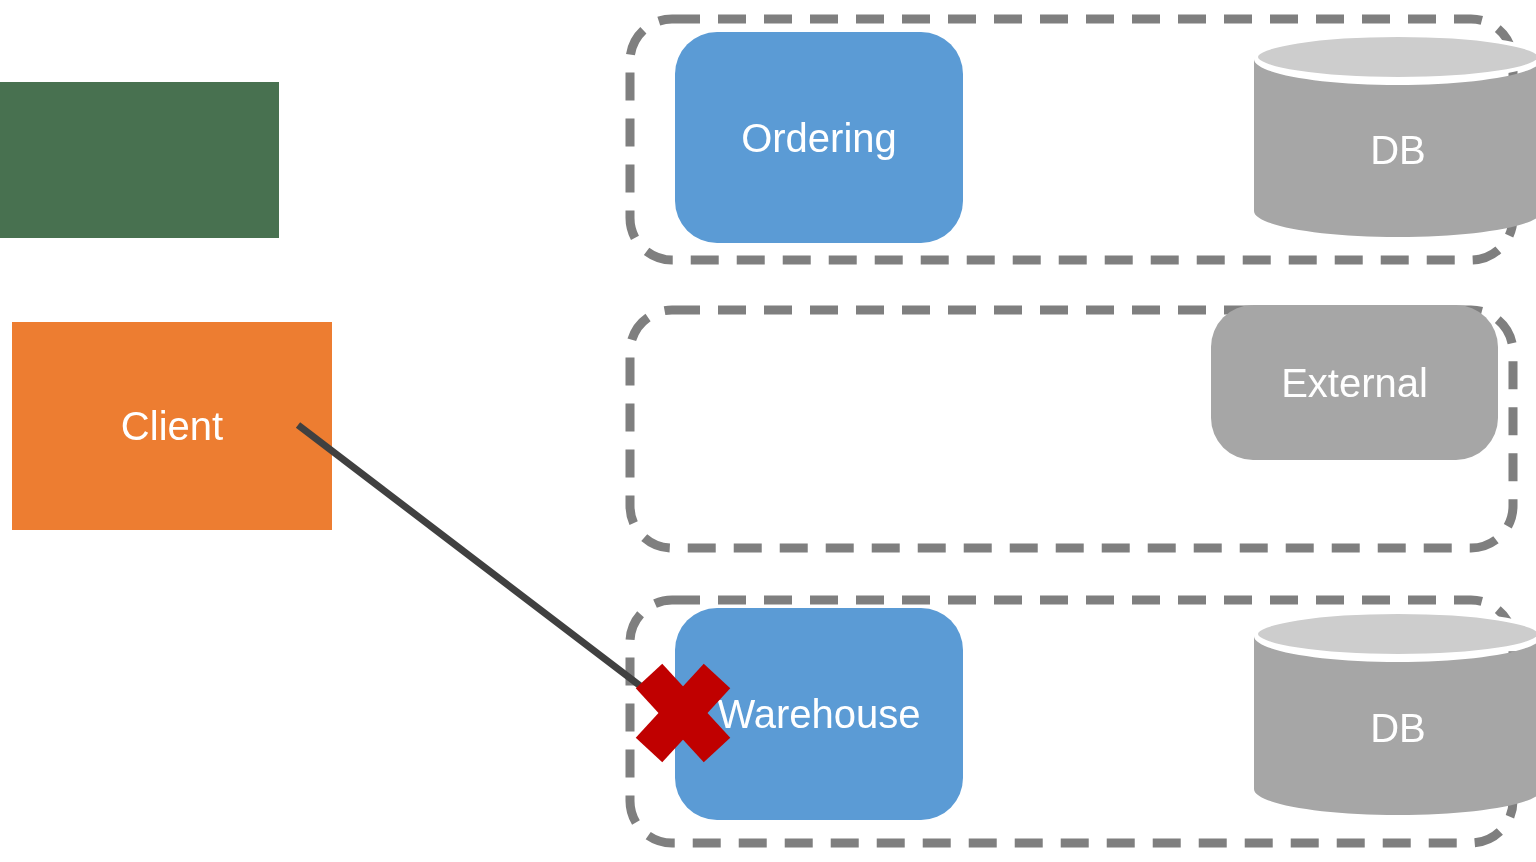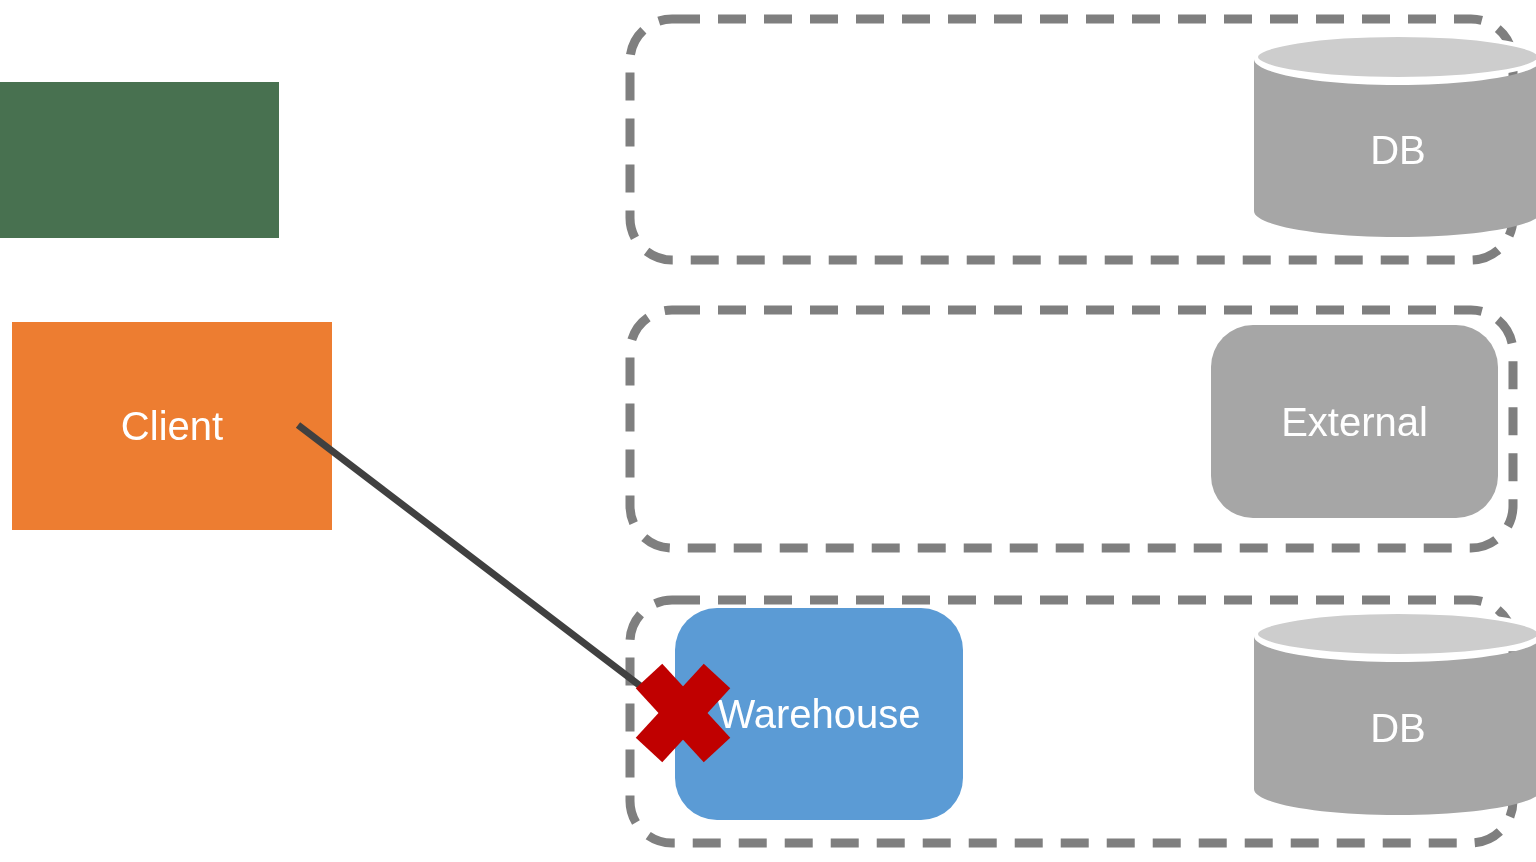--- a/index.html
+++ b/index.html
@@ -52,35 +52,38 @@
 <div class="abs green-box"></div>
 
 <div class="abs client-box">
   <div class="node-label">Client</div>
 </div>
 
 <div class="abs boundary" style="left:625px; top:14px; width:893px; height:251px;">
   <svg class="dash-frame" width="893" height="251" viewBox="0 0 893 251">
     <rect x="5" y="5" width="883" height="241" rx="42" fill="none" stroke="#7F7F7F" stroke-width="9" stroke-dasharray="28 18"></rect>
   </svg>
+  <div class="service" style="left:50px; top:18px; width:288px; height:211px;">
+    <div class="node-label">Ordering</div>
+  </div>
   <div class="cylinder" style="left:585px; top:19px; width:288px; height:204px;">
     <svg width="288" height="204" viewBox="0 0 288 204">
       <path d="M0,26 L0,178 C0,192.4 64.5,204 144,204 C223.5,204 288,192.4 288,178 L288,26
                C288,40.4 223.5,52 144,52 C64.5,52 0,40.4 0,26 Z" fill="#A6A6A6"></path>
       <ellipse cx="144" cy="24" rx="142" ry="22" fill="#CDCDCD" stroke="#FFFFFF" stroke-width="4"></ellipse>
     </svg>
     <div class="node-label cyl-label">DB</div>
   </div>
 </div>
 
 <div class="abs boundary" style="left:625px; top:305px; width:893px; height:248px;">
   <svg class="dash-frame" width="893" height="248" viewBox="0 0 893 248">
     <rect x="5" y="5" width="883" height="238" rx="42" fill="none" stroke="#7F7F7F" stroke-width="9" stroke-dasharray="28 18"></rect>
   </svg>
-  <div class="store-rect" style="left:586px; top:20px; width:287px; height:193px;">
+  <div class="store-rect" style="left:586px; top:0; width:287px; height:155px;">
     <div class="node-label">External</div>
   </div>
 </div>
 
 <div class="abs boundary" style="left:625px; top:595px; width:893px; height:253px;">
   <svg class="dash-frame" width="893" height="253" viewBox="0 0 893 253">
     <rect x="5" y="5" width="883" height="243" rx="42" fill="none" stroke="#7F7F7F" stroke-width="9" stroke-dasharray="28 18"></rect>
   </svg>
   <div class="service" style="left:50px; top:13px; width:288px; height:212px;">
     <div class="node-label">Warehouse</div>

